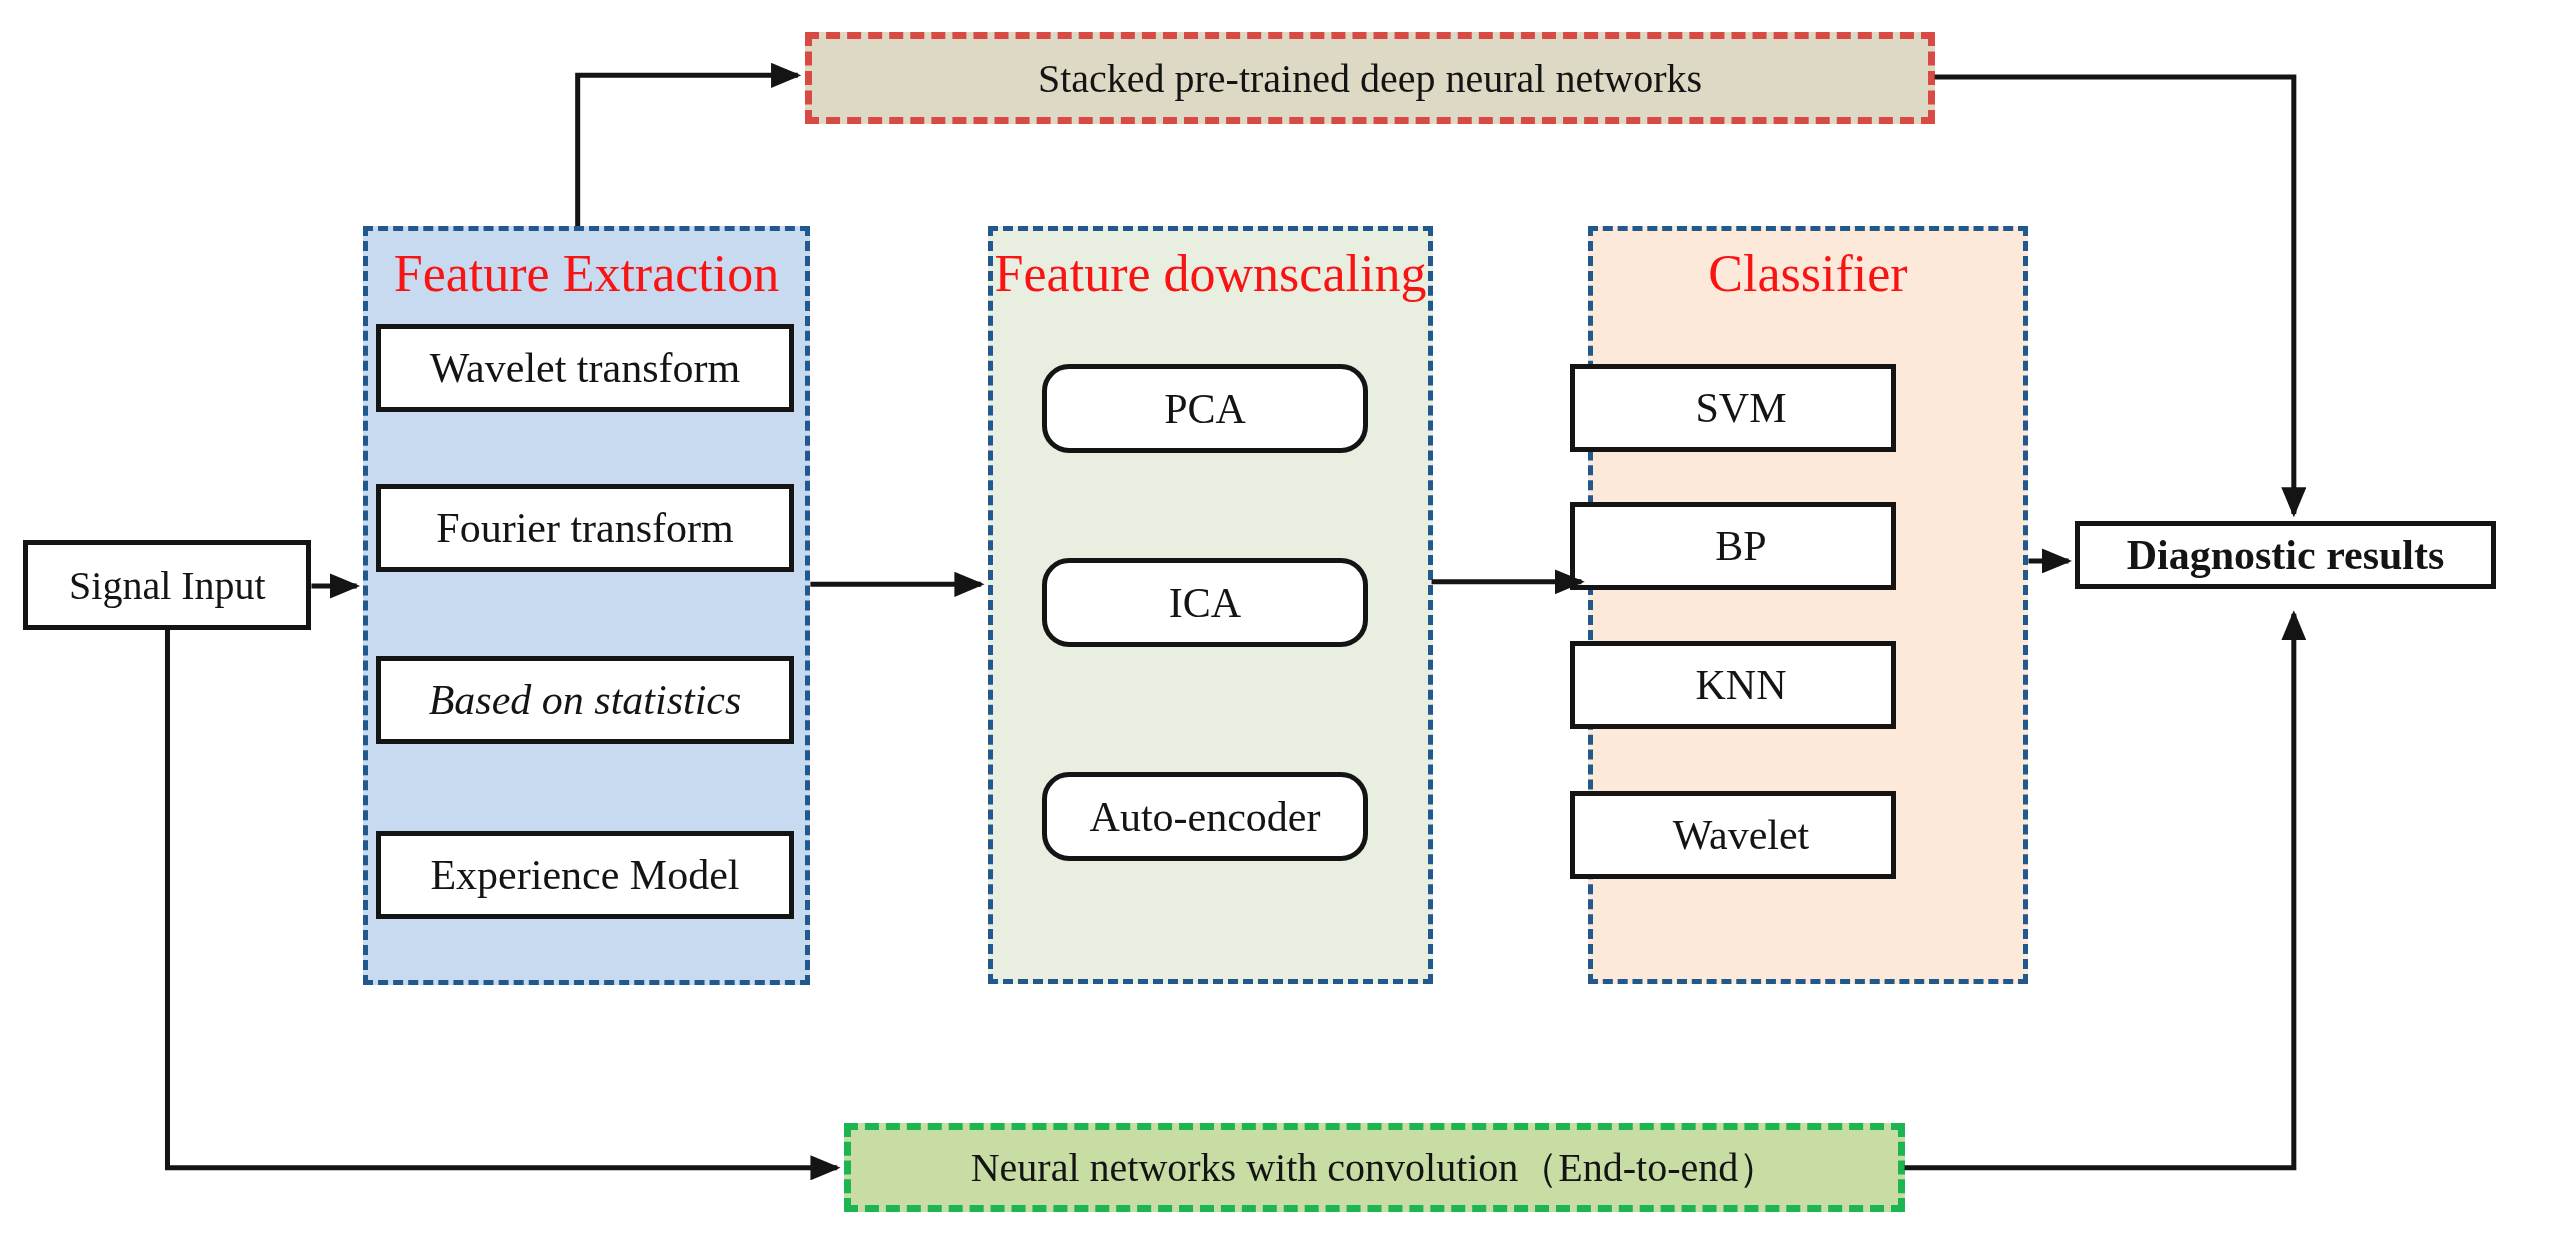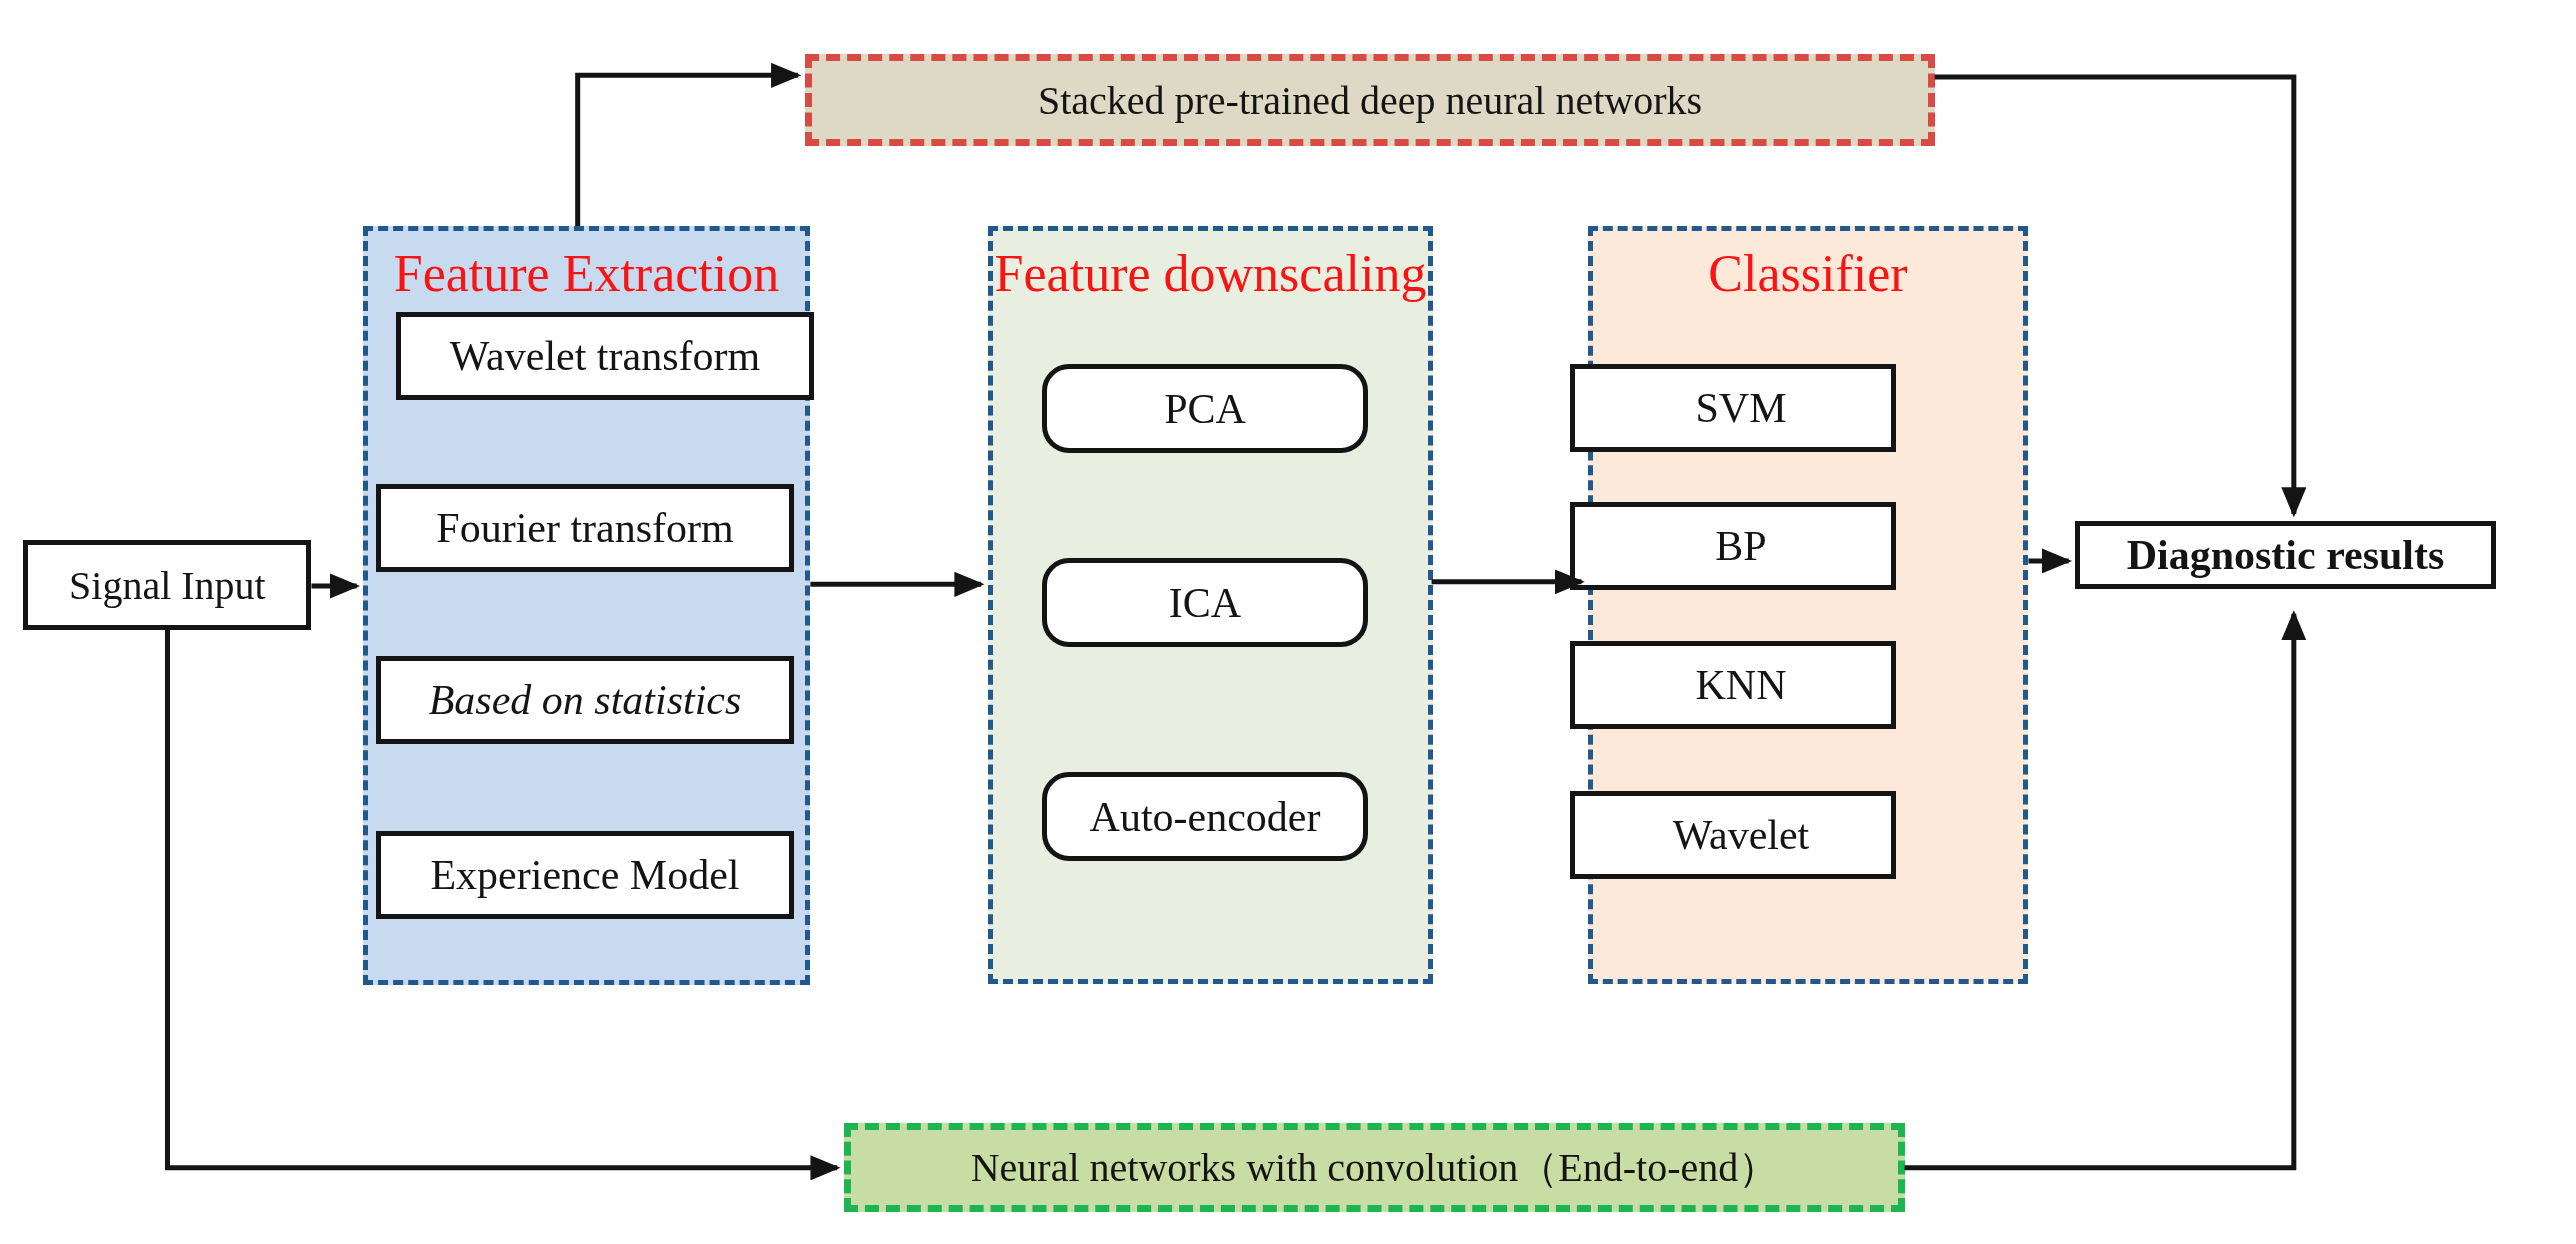--- a/index.html
+++ b/index.html
@@ -24,27 +24,27 @@
   .node{
     position:absolute; box-sizing:border-box; background:var(--box-bg);
     border:5.9px solid var(--line-black); display:flex; align-items:center; justify-content:center;
     font-size:42px; z-index:3; white-space:nowrap;
   }
   .bar{
     position:absolute; box-sizing:border-box; display:flex; align-items:center; justify-content:center;
     font-size:40px; z-index:3; white-space:nowrap;
   }
   .bar-stacked{left:805px; top:32px; width:1130px; height:92px;
-    background:var(--stacked-bg); border:7.5px dashed var(--red-dash);margin-top:22px;}
+    background:var(--stacked-bg); border:7.5px dashed var(--red-dash);}
   .bar-conv{left:844px; top:1123px; width:1061px; height:89px;
     background:var(--conv-bg); border:7.5px dashed var(--green-dash);}
   .n-signal{left:23.4px; top:540px; width:288px; height:90px; font-size:40px;}
   .n-diag{left:2075px; top:521px; width:421px; height:68px;font-weight:bold;}
   .fe-b{left:376px; width:418px; height:88px;}
-  .fe-b1{top:312px;margin-left:20px;} .fe-b2{top:484px;} .fe-b3{top:656px;font-style:italic;} .fe-b4{top:831px;}
+  .fe-b1{top:324px;} .fe-b2{top:484px;} .fe-b3{top:656px;font-style:italic;} .fe-b4{top:831px;}
   .fd-b{left:1042px; width:326px; height:89px;border-radius:27px;}
   .fd-b1{top:364px;} .fd-b2{top:558px;} .fd-b3{top:772px;}
   .cls-b{left:1570px; width:326px; height:88px;padding-left:16px;}
   .cls-b1{top:364px;} .cls-b2{top:502px;} .cls-b3{top:641px;} .cls-b4{top:791px;}
   svg.wires{position:absolute; left:0; top:0; width:2576px; height:1244px; z-index:5; pointer-events:none;}
   svg.wires path, svg.wires polyline{stroke:var(--line-black); stroke-width:6; fill:none;}
   svg.wires .arrhead{fill:var(--line-black); stroke:none;}
 </style>
 </head>
 <body>

